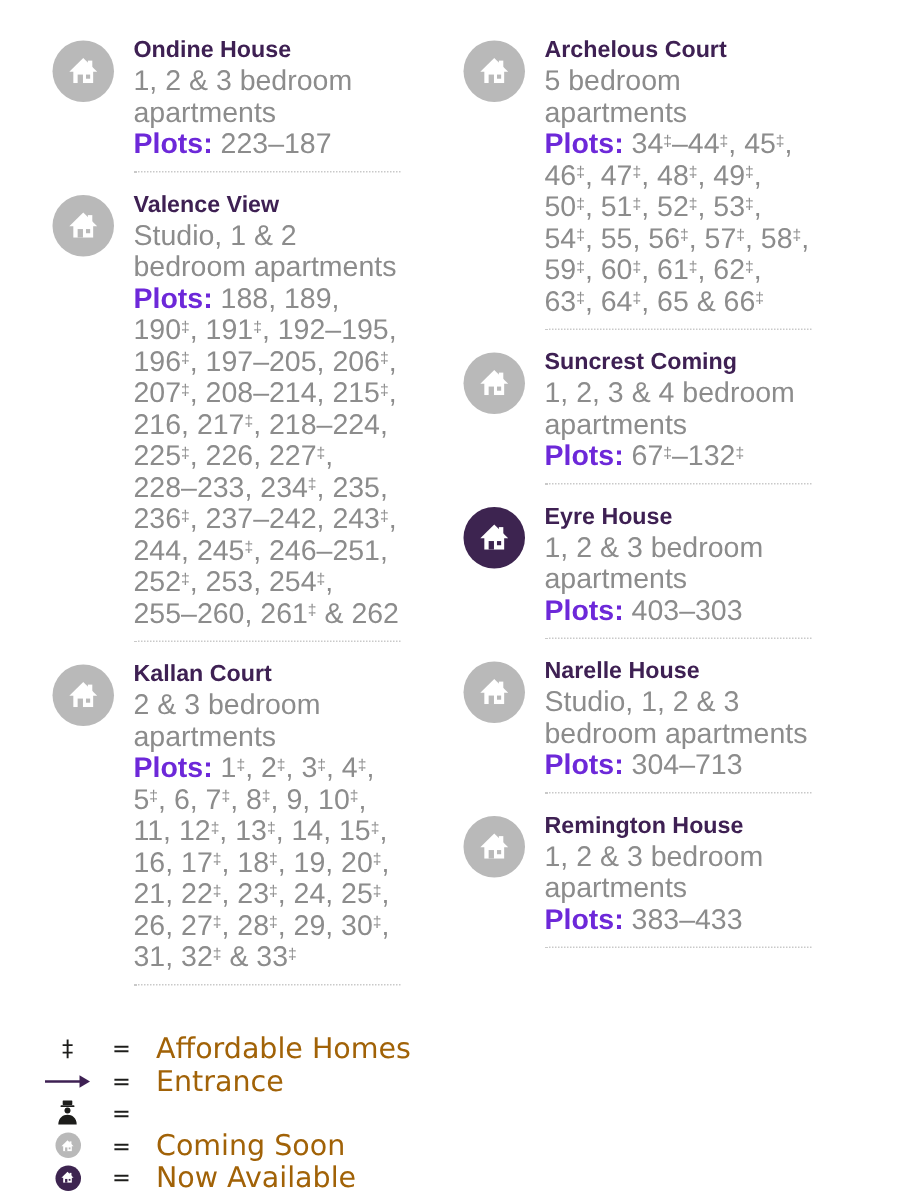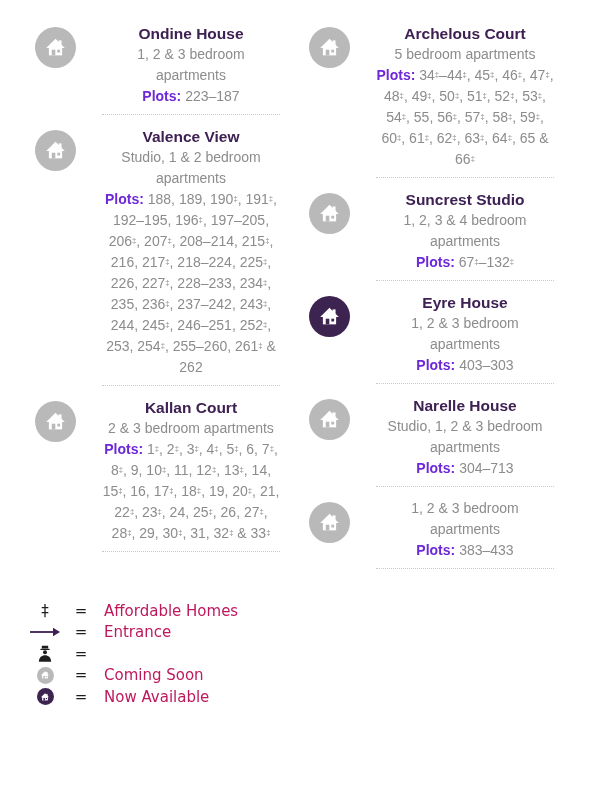--- a/index.html
+++ b/index.html
@@ -35,35 +35,34 @@
     border-radius: 50%;
     margin-top: 4px;
     display: flex;
     align-items: center;
     justify-content: center;
   }
   .icon-circle.coming-soon { background: #b9b9b9; color: #b9b9b9; }
   .icon-circle.now-available { background: #3d2450; color: #3d2450; }
   .icon-circle svg { width: 23px; height: 23px; display: block; }
   .card-body {
-    margin-left: 26px;
+    margin-left: 13px;
     width: 178px;
     flex: 0 0 auto;
-    text-align: center;
   }
   .card-title {
     margin: 0;
     font-size: 15.5px;
     line-height: 21px;
     font-weight: bold;
     color: #3e2053;
   }
   .card-desc, .card-plots {
     margin: 0;
-    font-size: 14px;
+    font-size: 19px;
     line-height: 21px;
     color: #8c8c8c;
   }
   .plots-label {
     font-weight: bold;
     color: #6d28d9;
   }
   .plots-value sup {
     font-size: 0.55em;
     line-height: 0;
@@ -93,22 +92,22 @@
   .legend-dagger {
     font-size: 15px;
     color: #1d1d1b;
   }
   .legend-eq {
     font-size: 15px;
     color: #1d1d1b;
     text-align: center;
   }
   .legend-label {
-    font-size: 15px;
-    color: #be185d;
+    font-size: 19px;
+    color: #a16207;
     padding-left: 6px;
   }
   .mini-circle {
     width: 17px;
     height: 17px;
     border-radius: 50%;
     display: flex;
     align-items: center;
     justify-content: center;
   }
@@ -208,21 +207,21 @@
         </div>
       </div>
 
       <div class="card">
         <div class="icon-circle coming-soon">
           <svg viewBox="0 0 24 24">
               <use href="#house-glyph"></use>
             </svg>
         </div>
         <div class="card-body">
-          <h3 class="card-title">Suncrest Studio</h3>
+          <h3 class="card-title">Suncrest Coming</h3>
           <p class="card-desc">1, 2, 3 &amp; 4 bedroom apartments</p>
           <p class="card-plots">
             <span class="plots-label">Plots:</span>
             <span class="plots-value">67<sup>‡</sup>–132<sup>‡</sup></span>
           </p>
           <div class="divider"></div>
         </div>
       </div>
 
       <div class="card">
@@ -259,20 +258,21 @@
         </div>
       </div>
 
       <div class="card">
         <div class="icon-circle coming-soon">
           <svg viewBox="0 0 24 24">
               <use href="#house-glyph"></use>
             </svg>
         </div>
         <div class="card-body">
+          <h3 class="card-title">Remington House</h3>
           <p class="card-desc">1, 2 &amp; 3 bedroom apartments</p>
           <p class="card-plots">
             <span class="plots-label">Plots:</span>
             <span class="plots-value">383–433</span>
           </p>
           <div class="divider"></div>
         </div>
       </div>
 
     </div>

